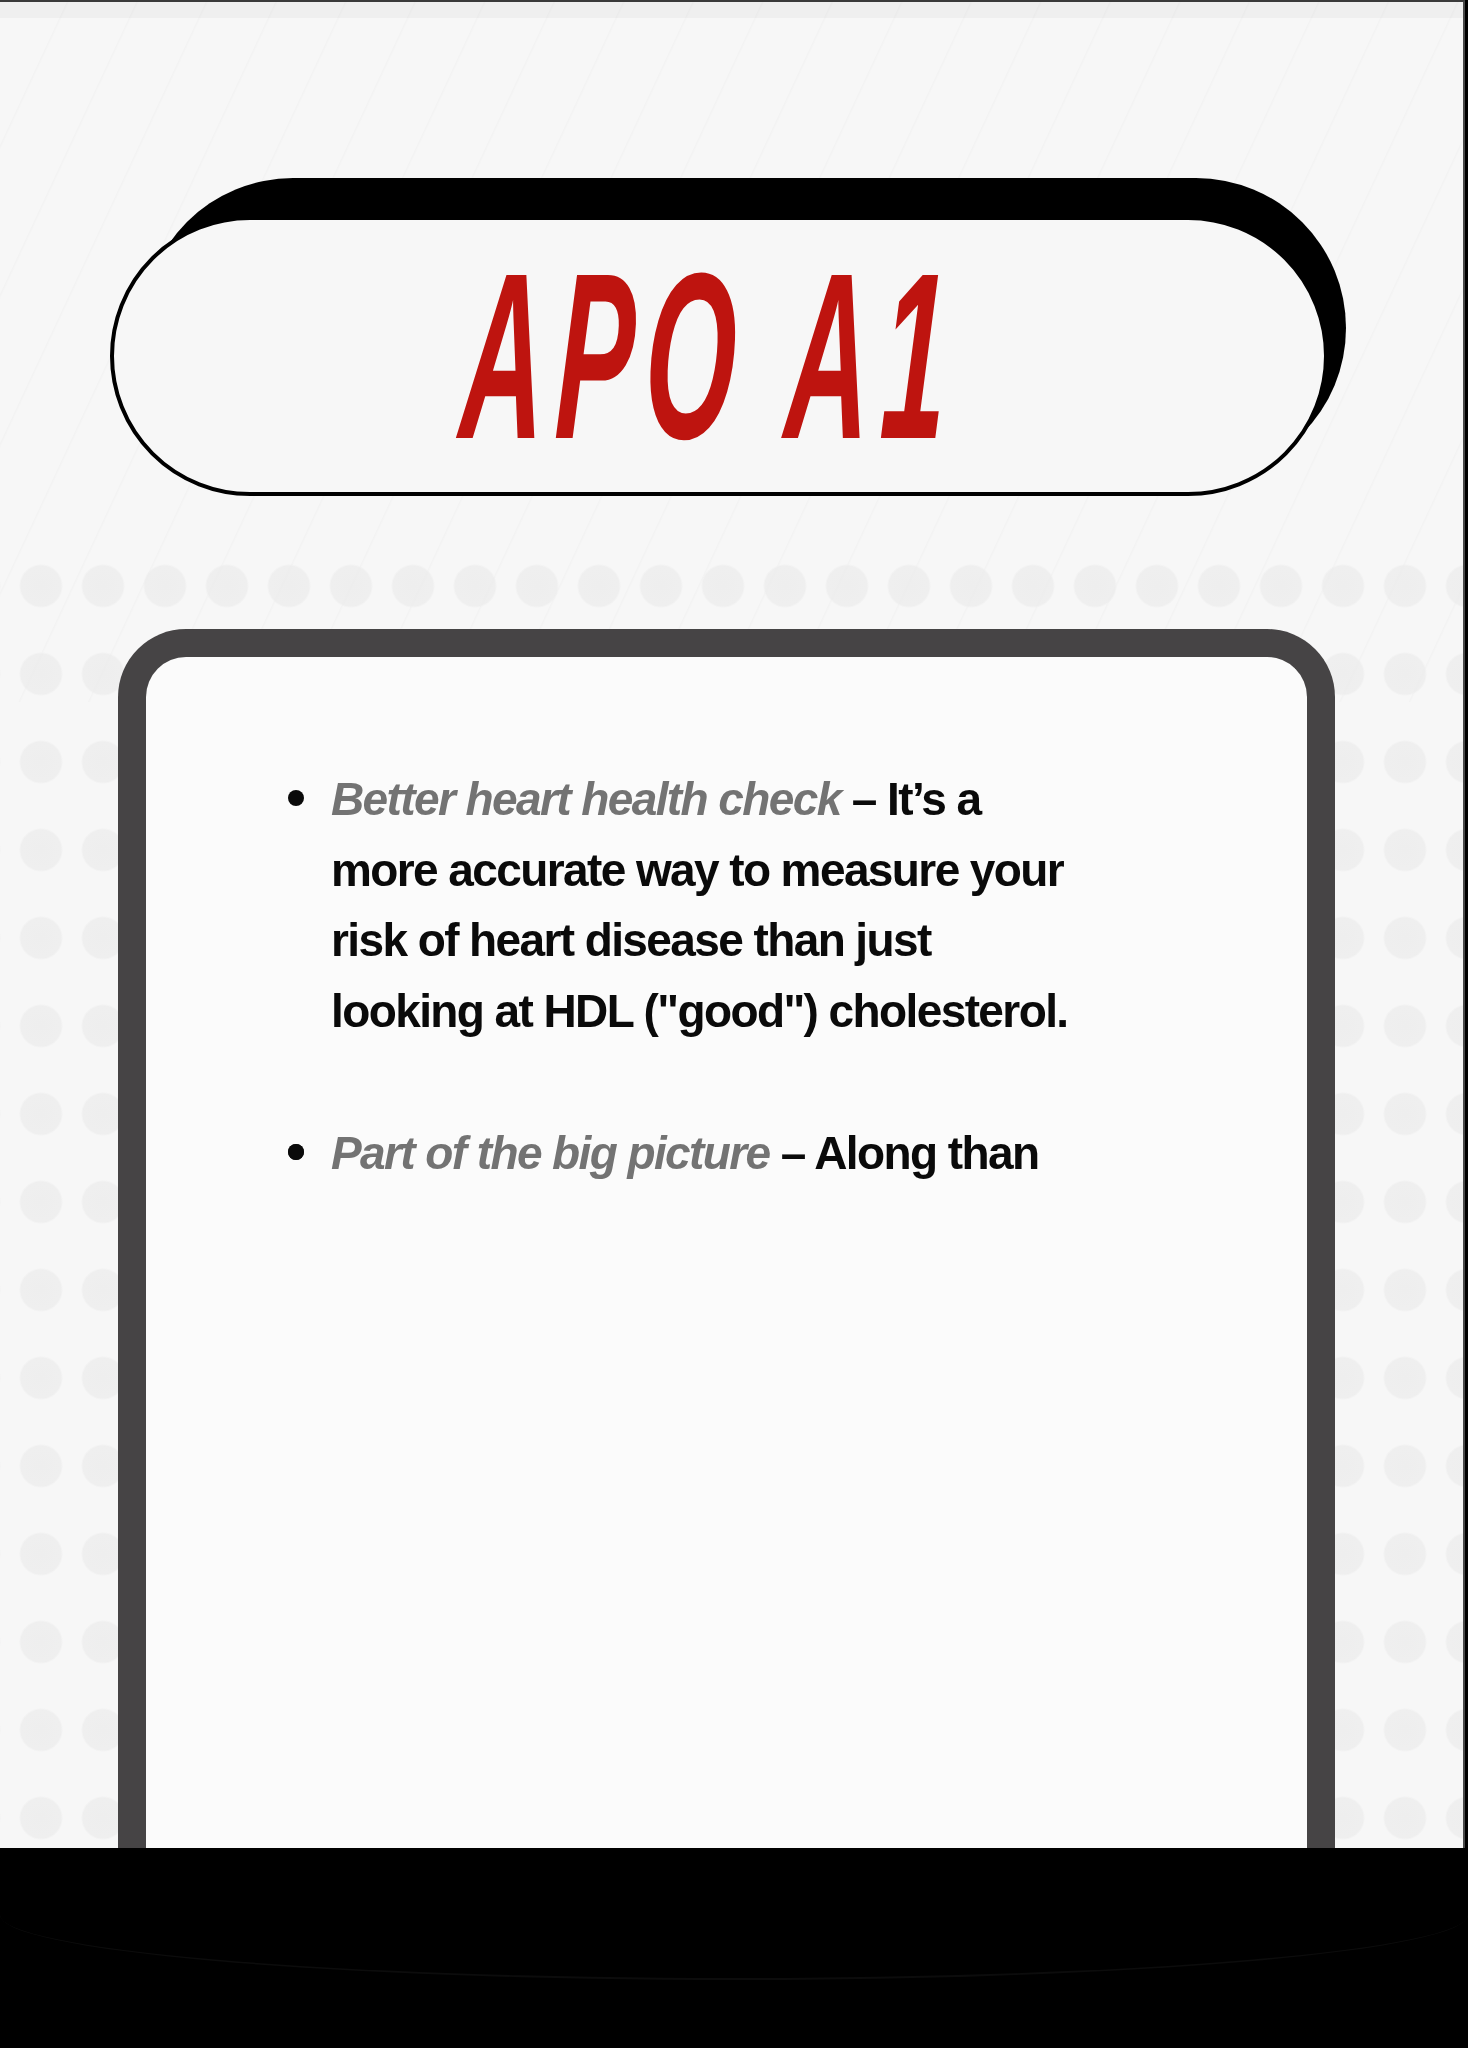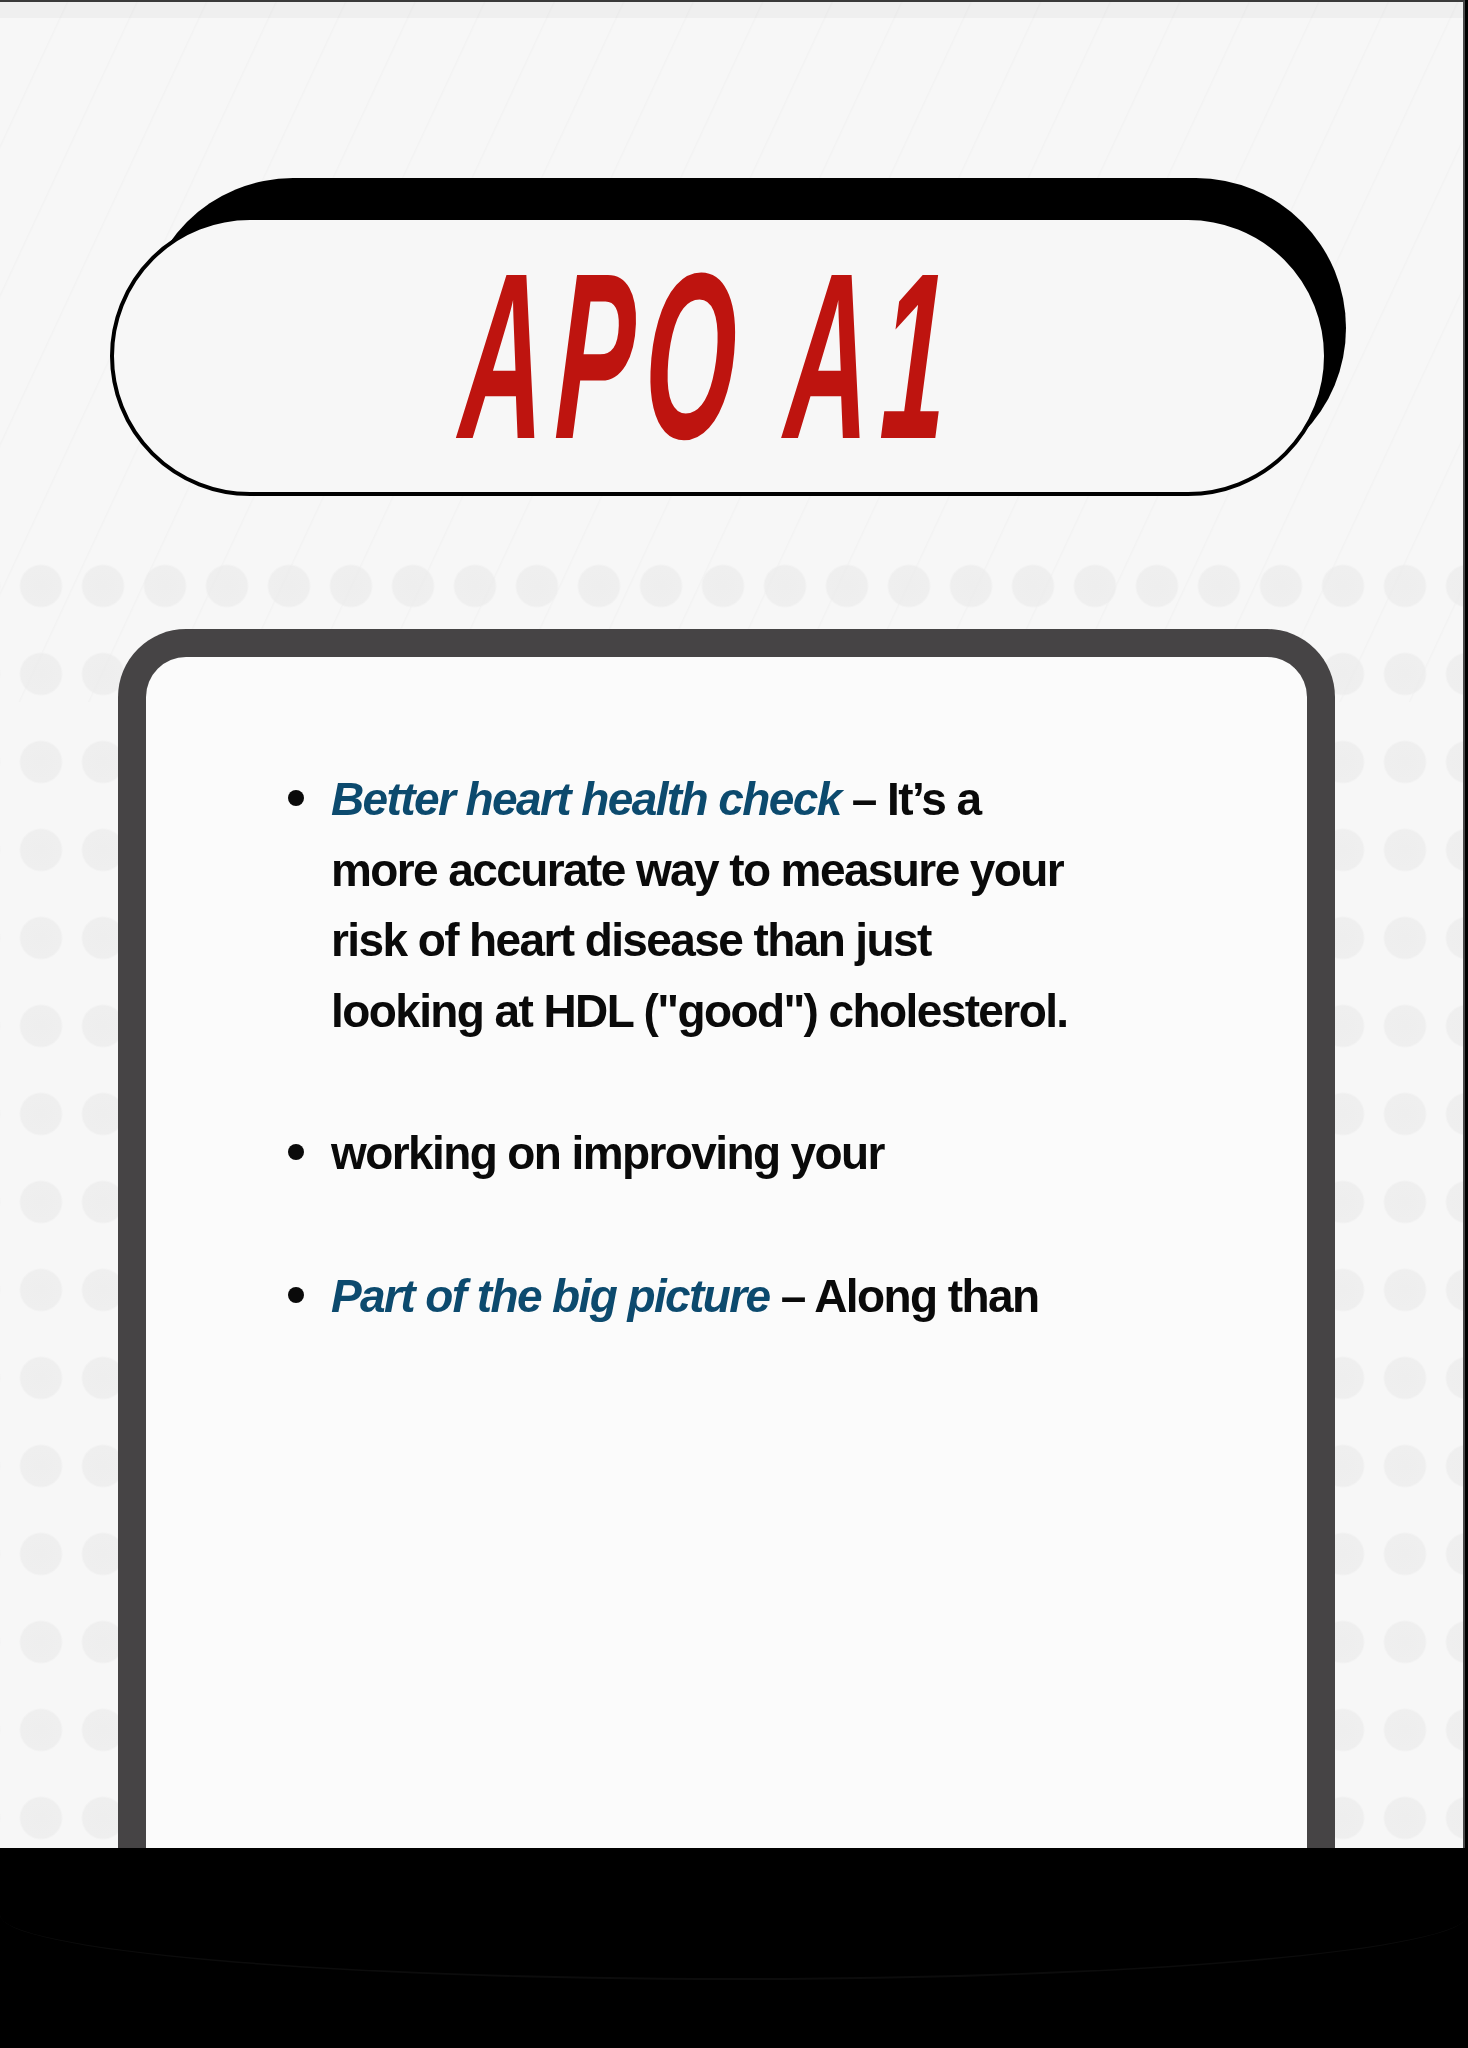--- a/index.html
+++ b/index.html
@@ -135,21 +135,21 @@
   .bullet .dot {
     position: absolute;
     left: 2px;
     top: 26px;
     width: 16px;
     height: 16px;
     border-radius: 50%;
     background: #0a0a0a;
   }
   .bullet .lead {
-    color: #0c4a6e;
+    color: #737373;
     font-style: italic;
   }
   .bullet .line {
     display: block;
     white-space: nowrap;
   }
 
   .bottom-band {
     position: absolute;
     left: 0;
@@ -188,21 +188,20 @@
   <ul class="bullets">
     <li class="bullet">
       <span class="dot"></span>
       <span class="line"><span class="lead">Better heart health check</span><span> – </span><span>It’s a</span></span>
       <span class="line">more accurate way to measure your</span>
       <span class="line">risk of heart disease than just</span>
       <span class="line">looking at HDL ("good") cholesterol.</span>
     </li>
     <li class="bullet">
       <span class="dot"></span>
-      <span class="line">working on improving your</span>
     </li>
     <li class="bullet">
       <span class="dot"></span>
       <span class="line"><span class="lead">Part of the big picture</span><span> – </span><span>Along than</span></span>
     </li>
   </ul>
 </div>
 
 <div class="bottom-band"></div>
 <div class="bottom-arc"></div>

